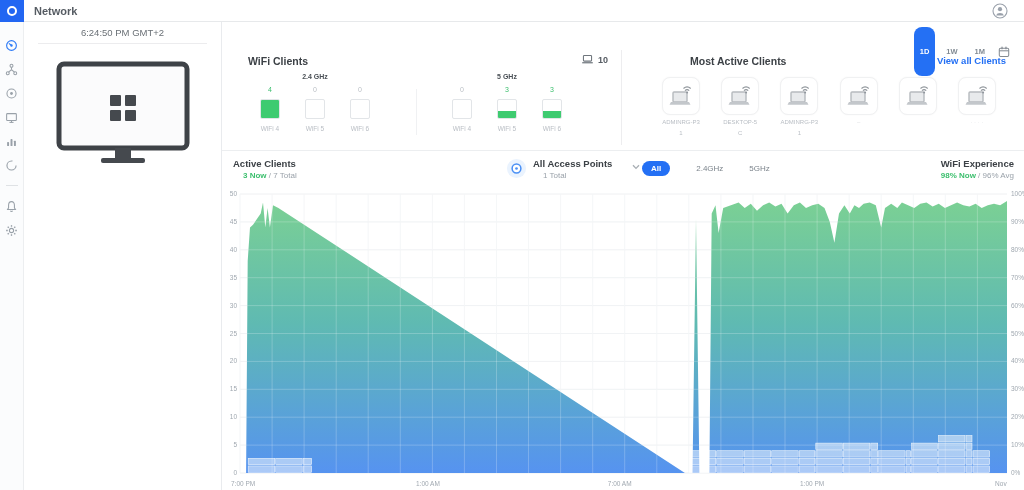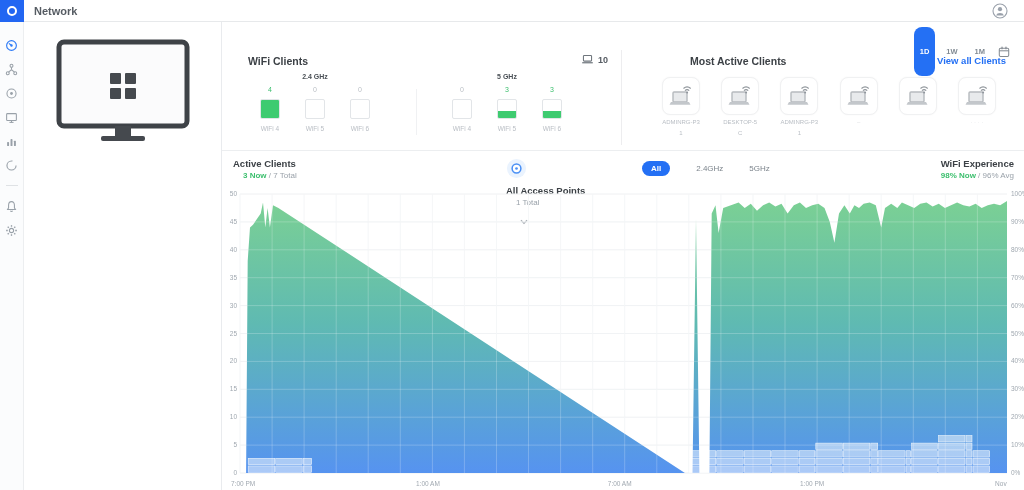--- a/index.html
+++ b/index.html
@@ -61,21 +61,21 @@
     box-shadow:0 0 2px rgba(0,0,0,0.04);display:flex;align-items:center;justify-content:center;background:#fff;}
   .cname{margin-top:4px;font-size:6px;line-height:7px;color:#b9bec4;white-space:nowrap;overflow:hidden;}
   .cname.faint{color:#dadde0;}
   
   .chart-section{position:absolute;left:0;top:128px;width:802px;height:340px;border-top:1px solid #eceef0;}
   .hdr-block{position:absolute;top:7px;}
   .hdr-title{font-size:9.5px;font-weight:bold;color:#3c4146;}
   .hdr-sub{font-size:8px;color:#9aa2aa;margin-top:2px;padding-left:10px;}
   .green{color:#3cbf6e;font-weight:bold;}
   .ac-block{left:11px;}
-  .ap-block{left:284px;display:flex;align-items:flex-start;gap:6px;flex-direction:column;}
+  .ap-block{left:284px;display:flex;align-items:flex-start;gap:6px;}
   .ap-texts{padding-top:0;}
   .chevron{margin-left:14px;margin-top:6px;}
   .toggle{position:absolute;left:420px;top:10px;display:flex;align-items:center;gap:26px;}
   .opt{font-size:8px;color:#7c848c;cursor:pointer;}
   .opt.active{background:#2470f4;color:#fff;border-radius:9px;padding:3px 9px;font-weight:bold;}
   .we-block{right:10px;text-align:right;}
   #chart-svg{position:absolute;left:5px;top:38px;}
 </style>
 </head>
 <body>
@@ -155,20 +155,21 @@
         <line x1="3.3" y1="3.3" x2="4.7" y2="4.7"></line>
           <line x1="11.3" y1="11.3" x2="12.7" y2="12.7"></line>
         <line x1="3.3" y1="12.7" x2="4.7" y2="11.3"></line>
           <line x1="11.3" y1="4.7" x2="12.7" y2="3.3"></line>
       </g>
     </svg>
   </div>
 </div>
 
 <div class="left-panel">
+  <div class="clock">6:24:50 PM GMT+2</div>
   <div class="monitor">
     <svg width="138" height="106" viewBox="0 0 138 106">
       <rect x="5" y="4" width="128" height="84" rx="5" fill="#fbfbfc" stroke="#3e4247" stroke-width="5"></rect>
       <g fill="#45494e">
         <rect x="56" y="35" width="11" height="11" rx="1"></rect>
           <rect x="71" y="35" width="11" height="11" rx="1"></rect>
         <rect x="56" y="50" width="11" height="11" rx="1"></rect>
           <rect x="71" y="50" width="11" height="11" rx="1"></rect>
       </g>
       <rect x="61" y="88" width="16" height="10" fill="#45494e"></rect>

